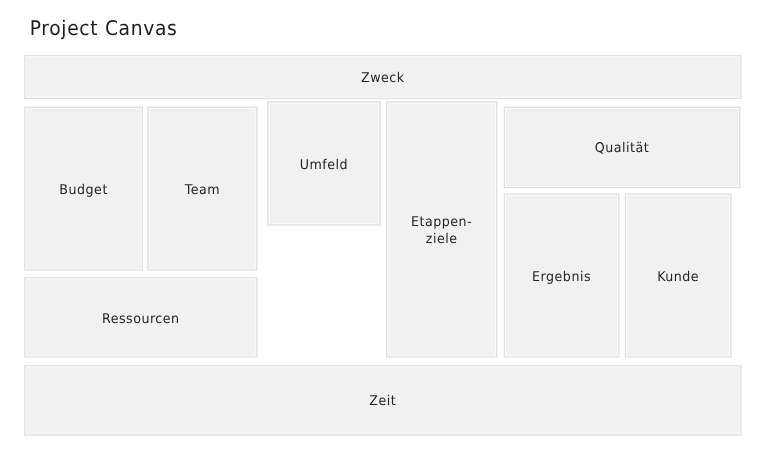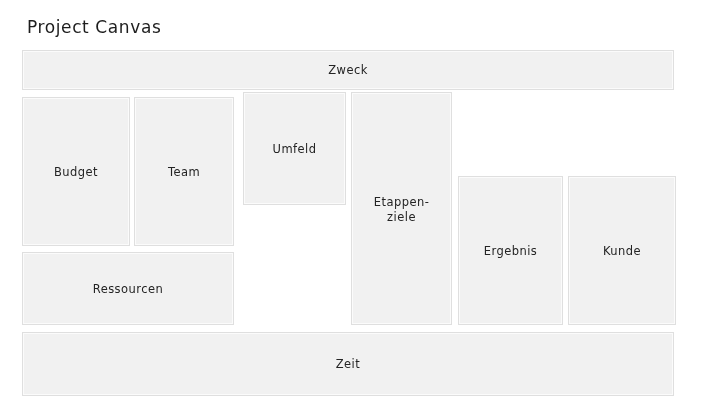--- a/index.html
+++ b/index.html
@@ -66,21 +66,21 @@
   .cell-team       { left: 134px; top: 97px;  width: 100px; height: 149px; }
   .cell-ressourcen { left: 22px;  top: 252px; width: 212px; height: 73px; }
 
   .cell-umfeld     { left: 243px; top: 92px;  width: 103px; height: 113px; }
   .cell-risiken    { left: 243px; top: 252px; width: 103px; height: 73px; }
 
   .cell-etappen    { left: 351px; top: 92px;  width: 101px; height: 233px; }
 
   .cell-qualitaet  { left: 458px; top: 97px;  width: 215px; height: 74px; }
   .cell-ergebnis   { left: 458px; top: 176px; width: 105px; height: 149px; }
-  .cell-kunde      { left: 568px; top: 176px; width: 108px; height: 149px; }
+  .cell-kunde      { left: 568px; top: 176px; width: 97px; height: 149px; }
 
   .cell-zeit       { left: 22px;  top: 332px; width: 652px; height: 64px; }
 </style>
 </head>
 <body>
 
 <div id="canvas-root">
 
   <div class="canvas-title">Project Canvas</div>
 
@@ -103,20 +103,23 @@
   <div class="cell cell-umfeld">
     <span class="cell-label">Umfeld</span>
   </div>
 
 
   <div class="cell cell-etappen">
     <span class="cell-label">Etappen-
 ziele</span>
   </div>
 
+  <div class="cell cell-qualitaet">
+    <span class="cell-label">Qualität</span>
+  </div>
 
   <div class="cell cell-ergebnis">
     <span class="cell-label">Ergebnis</span>
   </div>
 
   <div class="cell cell-kunde">
     <span class="cell-label">Kunde</span>
   </div>
 
   <div class="cell cell-zeit">

